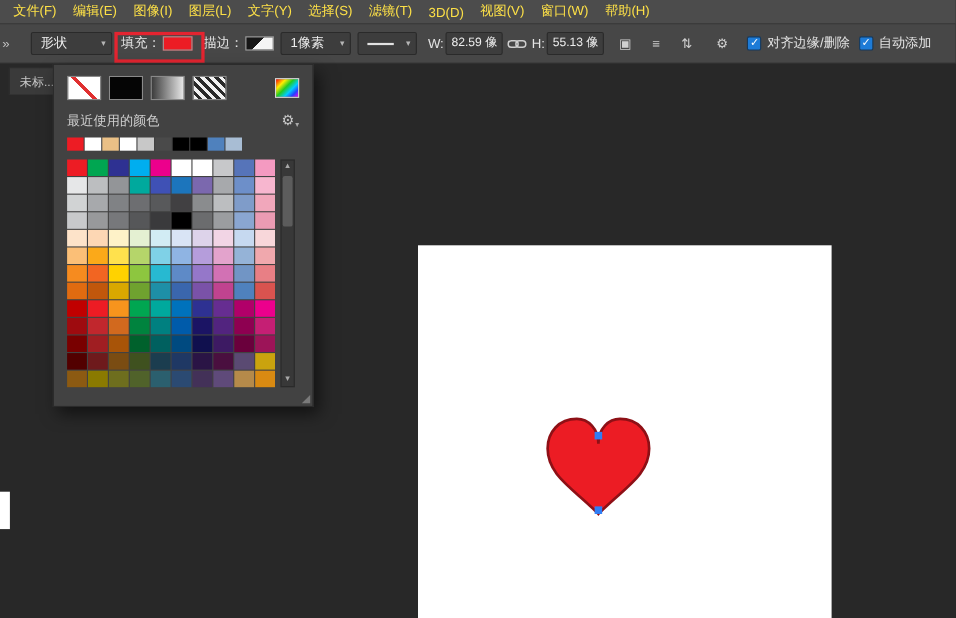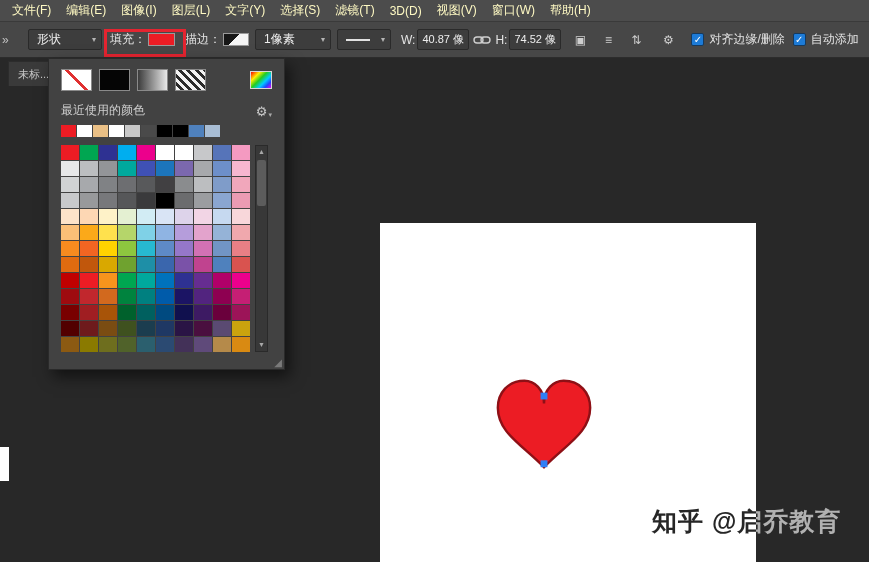--- a/index.html
+++ b/index.html
@@ -3,37 +3,37 @@
 <meta charset="utf-8">
 <style>
   * { margin:0; padding:0; box-sizing:border-box; }
   html,body { width:869px; height:562px; overflow:hidden; }
   body { font-family:"Liberation Sans", sans-serif; background:#282828; }
   .app { position:relative; width:869px; height:562px; background:#282828; overflow:hidden; }
 
   
   .menu-bar { position:absolute; left:0; top:0; width:100%; height:22px; background:#4c4c4c;
     border-bottom:1px solid #3a3a3a; display:flex; align-items:center; gap:15px; padding-left:12px; z-index:10; }
-  .menu-item { font-size:12px; color:#fef9c3; white-space:nowrap; cursor:default; }
+  .menu-item { font-size:12px; color:#fde047; white-space:nowrap; cursor:default; }
 
   
   .options-bar { position:absolute; left:0; top:22px; width:100%; height:36px; background:#474747;
     border-bottom:1px solid #2c2c2c; display:flex; align-items:center; font-size:12px; color:#e4e4e4; z-index:10; }
   .chev { color:#c0c0c0; font-size:12px; margin-left:2px; width:12px; }
   .combo { height:21px; background:#3d3d3d; border:1px solid #2a2a2a; border-radius:2px;
     display:flex; align-items:center; justify-content:space-between; padding:0 5px 0 8px; color:#ededed; cursor:pointer; }
   .combo .arrow { font-size:8px; color:#b5b5b5; margin-left:6px; }
   .combo-tool { width:74px; margin-left:14px; }
   .lbl { white-space:nowrap; }
   .lbl-fill { margin-left:8px; }
   .fill-swatch { width:27px; height:13px; border:1px solid #9a9a9a; margin-left:2px; cursor:pointer; background:#ec1c24; }
   .lbl-stroke { margin-left:10px; }
   .stroke-swatch { width:26px; height:13px; border:1px solid #9a9a9a; margin-left:2px; cursor:pointer;
     background:linear-gradient(135deg,#161616 0 45%, #f5f5f5 45% 100%); }
-  .combo-strokew { width:76px; margin-left:6px; }
+  .combo-strokew { width:64px; margin-left:6px; }
   .combo-linestyle { width:54px; margin-left:6px; }
   .line-preview { width:24px; height:2px; background:#e2e2e2; }
   .lbl-w { margin-left:10px; }
   .lbl-h { margin-left:4px; }
   .field { width:52px; height:21px; background:#3d3d3d; border:1px solid #2a2a2a; border-radius:2px;
     color:#ededed; font-size:11px; line-height:19px; padding:0 4px; margin-left:2px;
     white-space:nowrap; overflow:hidden; cursor:text; }
   .linkicon { margin-left:4px; width:18px; display:flex; justify-content:center; cursor:pointer; }
   .icon-btn { width:22px; height:22px; display:flex; align-items:center; justify-content:center;
     color:#cfcfcf; font-size:12px; background:transparent; border:none; cursor:pointer; }
@@ -64,21 +64,21 @@
     border:1px solid #2a2a2a; box-shadow:5px 7px 14px rgba(0,0,0,0.55); z-index:40; padding:10px 12px; }
   .specials-row { display:flex; align-items:center; gap:7px; }
   .special { width:31px; height:22px; border:1px solid #8a8a8a; cursor:pointer; background:#000; }
   .sw-none { background:linear-gradient(45deg,#ffffff 45%, #e03030 45% 55%, #ffffff 55%); }
   .sw-black { background:#050505; }
   .sw-grad { background:linear-gradient(90deg,#3c3c3c,#e8e8e8); }
   .sw-pattern { background:repeating-linear-gradient(45deg,#f2f2f2 0 3px, #2a2a2a 3px 6px); }
   .flex-sp { flex:1; }
   .picker-btn { width:22px; height:18px; border:1px solid #d8d8d8; cursor:pointer;
     background:linear-gradient(135deg,#ff0000,#ffee00 25%,#22cc22 45%,#00ccff 65%,#2244ff 82%,#ee00ee); }
-  .recent-head { display:flex; align-items:flex-end; justify-content:space-between; margin-top:11px; }
+  .recent-head { display:flex; align-items:flex-start; justify-content:space-between; margin-top:11px; }
   .recent-label { font-size:12px; color:#cfcfcf; }
   .panel-gear { background:none; border:none; color:#c8c8c8; font-size:13px; cursor:pointer; display:flex; align-items:flex-end; gap:1px; }
   .panel-gear .tiny-arrow { font-size:7px; color:#aaa; }
   .recent-row { display:flex; gap:1px; margin-top:6px; }
   .recent-row .swatch { width:15px; height:12px; }
   .grid-wrap { display:flex; gap:5px; margin-top:8px; }
   .swatch-grid { display:grid; grid-template-columns:repeat(10, 18px); grid-auto-rows:15px; gap:1px; }
   .swatch { cursor:pointer; }
   .vscroll { width:13px; height:207px; background:#383838; border:1px solid #2a2a2a;
     display:flex; flex-direction:column; align-items:center; }
@@ -124,31 +124,31 @@
       <span>1像素</span>
       <span class="arrow">▾</span>
     </div>
 
     <div class="combo combo-linestyle">
       <span class="line-preview"></span>
       <span class="arrow">▾</span>
     </div>
 
     <span class="lbl lbl-w">W:</span>
-    <div class="field">40.87 像</div>
+    <div class="field">82.59 像</div>
 
     <span class="linkicon">
       <svg width="18" height="12" viewBox="0 0 18 12">
         <rect x="1" y="3" width="9" height="6" rx="3" fill="none" stroke="#cfcfcf" stroke-width="1.4"></rect>
         <rect x="8" y="3" width="9" height="6" rx="3" fill="none" stroke="#cfcfcf" stroke-width="1.4"></rect>
       </svg>
     </span>
 
     <span class="lbl lbl-h">H:</span>
-    <div class="field">74.52 像</div>
+    <div class="field">55.13 像</div>
 
     <button class="icon-btn ib1">
       <span>▣</span>
     </button>
     <button class="icon-btn ib2">
       <span>≡</span>
     </button>
     <button class="icon-btn ib3">
       <span>⇅</span>
     </button>
@@ -171,21 +171,20 @@
   <div class="doc-tab">未标...</div>
 
   <div class="document">
     <svg class="heart-svg" viewBox="0 0 110 108">
       <path d="M55 32 C55 18 45.5 9 35 9 C18.5 9 8 21 8 36.5 C8 62 33 74 55 97 C77 74 102 62 102 36.5 C102 21 91.5 9 75 9 C64.5 9 55 18 55 32 Z" stroke-width="2.5" fill="#ec1c24" stroke="#8e1016"></path>
       <rect class="anchor" x="51.5" y="21" width="7" height="7" fill="#2f7ef6"></rect>
       <rect class="anchor" x="51.5" y="90" width="7" height="7" fill="#2f7ef6"></rect>
     </svg>
   </div>
 
-  <div class="watermark">知乎 @启乔教育</div>
 
   <div class="left-chip"></div>
 
   <div class="fill-panel">
     <div class="specials-row">
       <button class="special sw-none"></button>
       <button class="special sw-black"></button>
       <button class="special sw-grad"></button>
       <button class="special sw-pattern"></button>
       <span class="flex-sp"></span>

